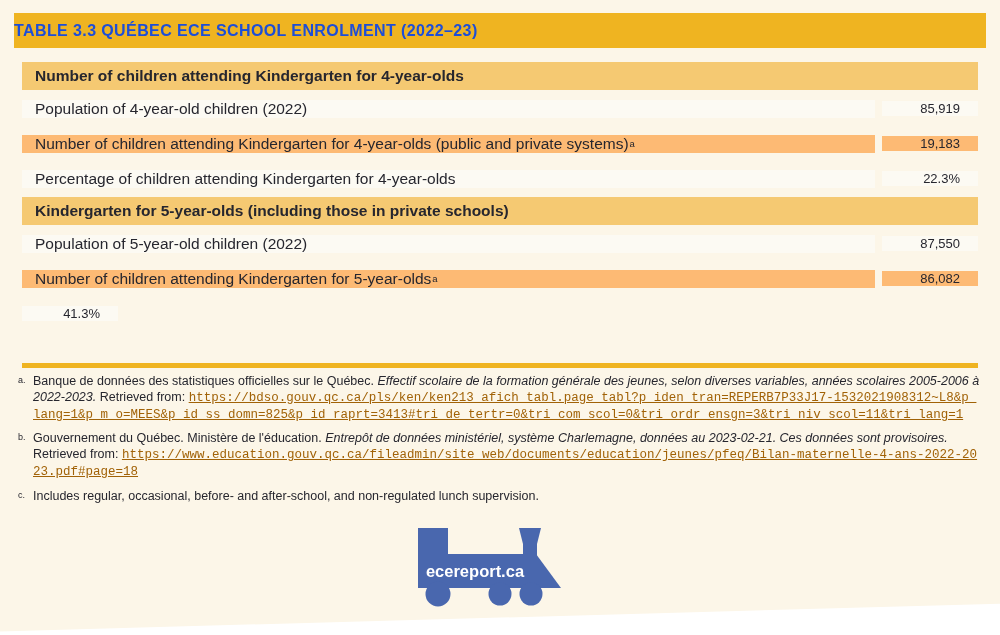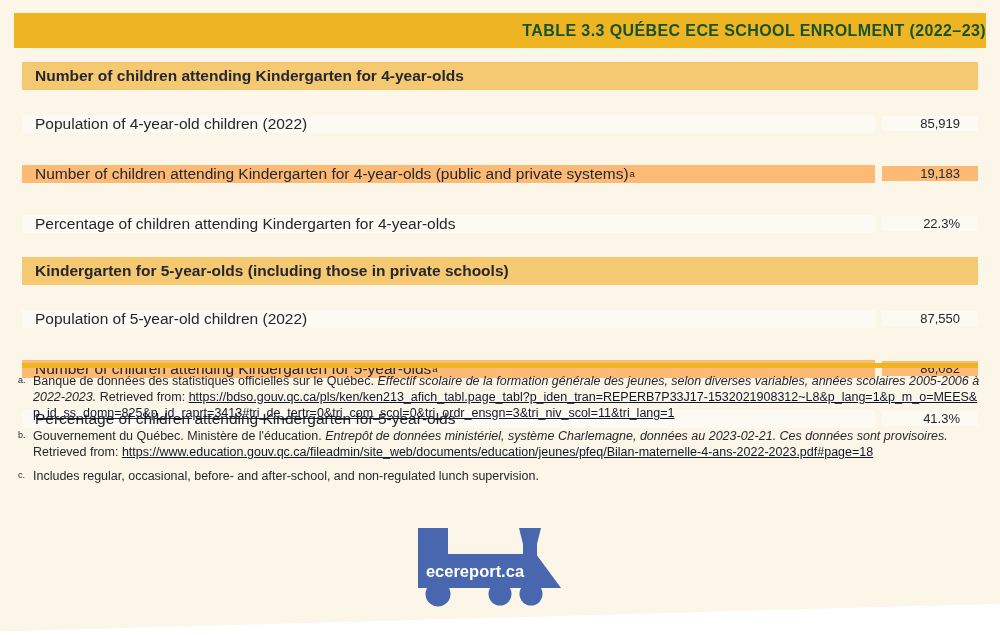--- a/index.html
+++ b/index.html
@@ -6,27 +6,27 @@
   body{
     width:1000px;height:635px;
     background:#FCF6E8;
     font-family:"Liberation Sans",sans-serif;
     color:#26262E;
     position:relative;
     overflow:hidden;
   }
   .title-bar{
     position:absolute;left:14px;right:14px;top:13px;height:35px;
-    background:#EFB421;color:#14532d;
-    display:flex;align-items:center;justify-content:flex-end;
+    background:#EFB421;color:#1d4ed8;
+    display:flex;align-items:center;justify-content:flex-start;
     font-weight:bold;font-size:16px;letter-spacing:.4px;
   }
   .table{
     position:absolute;left:22px;right:22px;top:62px;
-    display:flex;flex-direction:column;gap:17px;
+    display:flex;flex-direction:column;gap:2px;
   }
   .section-header{
     height:28px;background:#F5C972;
     display:flex;align-items:center;
     padding-left:13px;font-weight:bold;font-size:15.5px;
   }
   .row{display:flex;gap:7px;height:33px;align-items:center;}
   .row .label{
     flex:1;display:flex;align-items:center;
     padding-left:13px;font-size:15.5px;
@@ -46,21 +46,21 @@
     position:absolute;left:18px;right:20px;top:374px;
     font-size:12.5px;line-height:1.26;
   }
   .footnote{display:flex;margin-bottom:8px;}
   .fn-marker{
     flex:none;width:15px;font-size:9px;
     position:relative;top:1px;
   }
   .fn-text{flex:1;}
   .fn-text a{
-    color:#0f172a;text-decoration:underline;word-break:break-all;cursor:pointer;
+    color:#a16207;text-decoration:underline;word-break:break-all;cursor:pointer;font-family:Liberation Mono, monospace;
   }
   .logo{
     position:absolute;left:0;right:12px;top:528px;
     display:flex;justify-content:center;
   }
   .logo svg{display:block;}
   .logo text{
     font-family:"Liberation Sans",sans-serif;
     font-weight:bold;font-size:16.5px;fill:#FFFFFF;
   }
@@ -106,23 +106,20 @@
       <div class="value">87,550</div>
     </div>
     <div class="row odd">
       <div class="label">
         <span>Number of children attending Kindergarten for 5-year-olds</span>
         <sup>a</sup>
       </div>
       <div class="value">86,082</div>
     </div>
     <div class="row even">
-      <div class="label">
-        <span>Percentage of children attending Kindergarten for 5-year-olds</span>
-      </div>
       <div class="value">41.3%</div>
     </div>
   </div>
 
 <div class="gold-rule"></div>
 
 <div class="footnotes" id="footnotes">
     <div class="footnote">
       <span class="fn-marker">a.</span>
       <span class="fn-text"><span>Banque de données des statistiques officielles sur le Québec. </span><i>Effectif scolaire de la formation générale des jeunes, selon diverses variables, années scolaires 2005-2006 à 2022-2023.</i><span> Retrieved from: </span><a>https://bdso.gouv.qc.ca/pls/ken/ken213_afich_tabl.page_tabl?p_iden_tran=REPERB7P33J17-1532021908312~L8&amp;p_lang=1&amp;p_m_o=MEES&amp;p_id_ss_domn=825&amp;p_id_raprt=3413#tri_de_tertr=0&amp;tri_com_scol=0&amp;tri_ordr_ensgn=3&amp;tri_niv_scol=11&amp;tri_lang=1</a></span>

